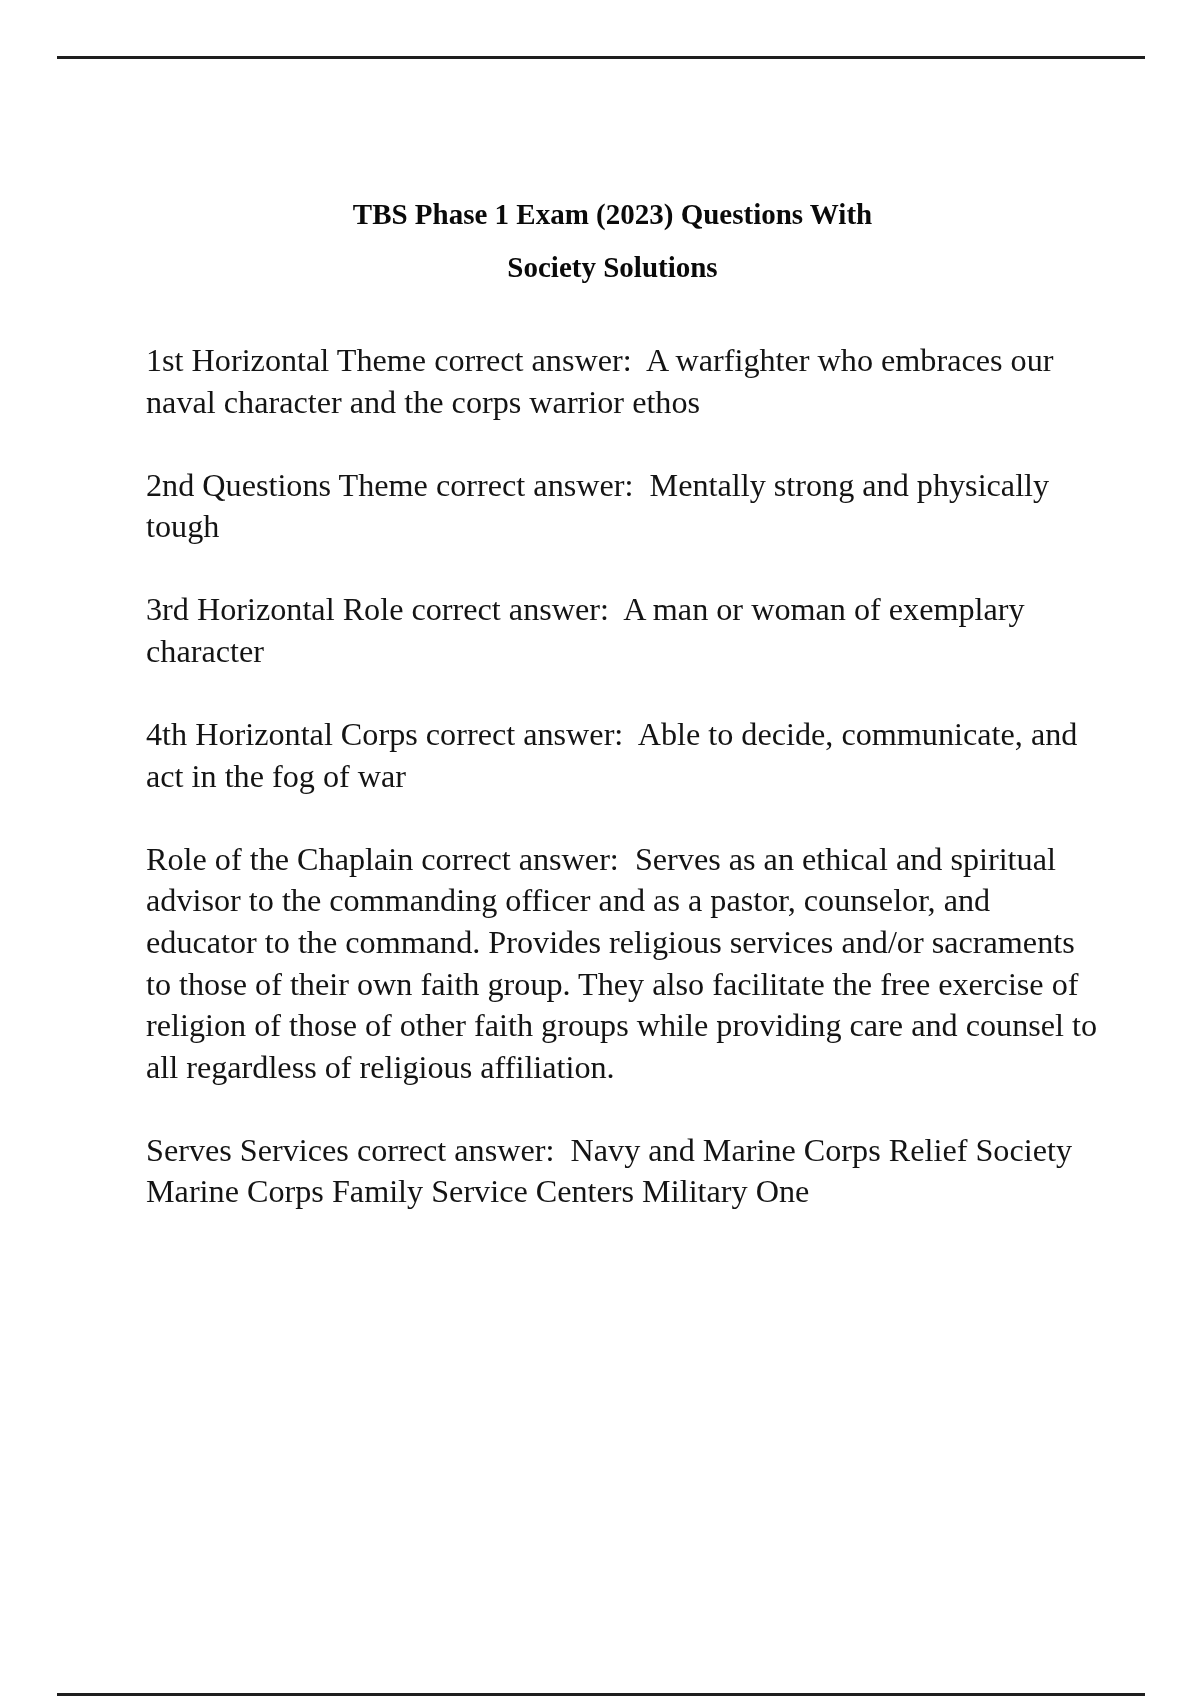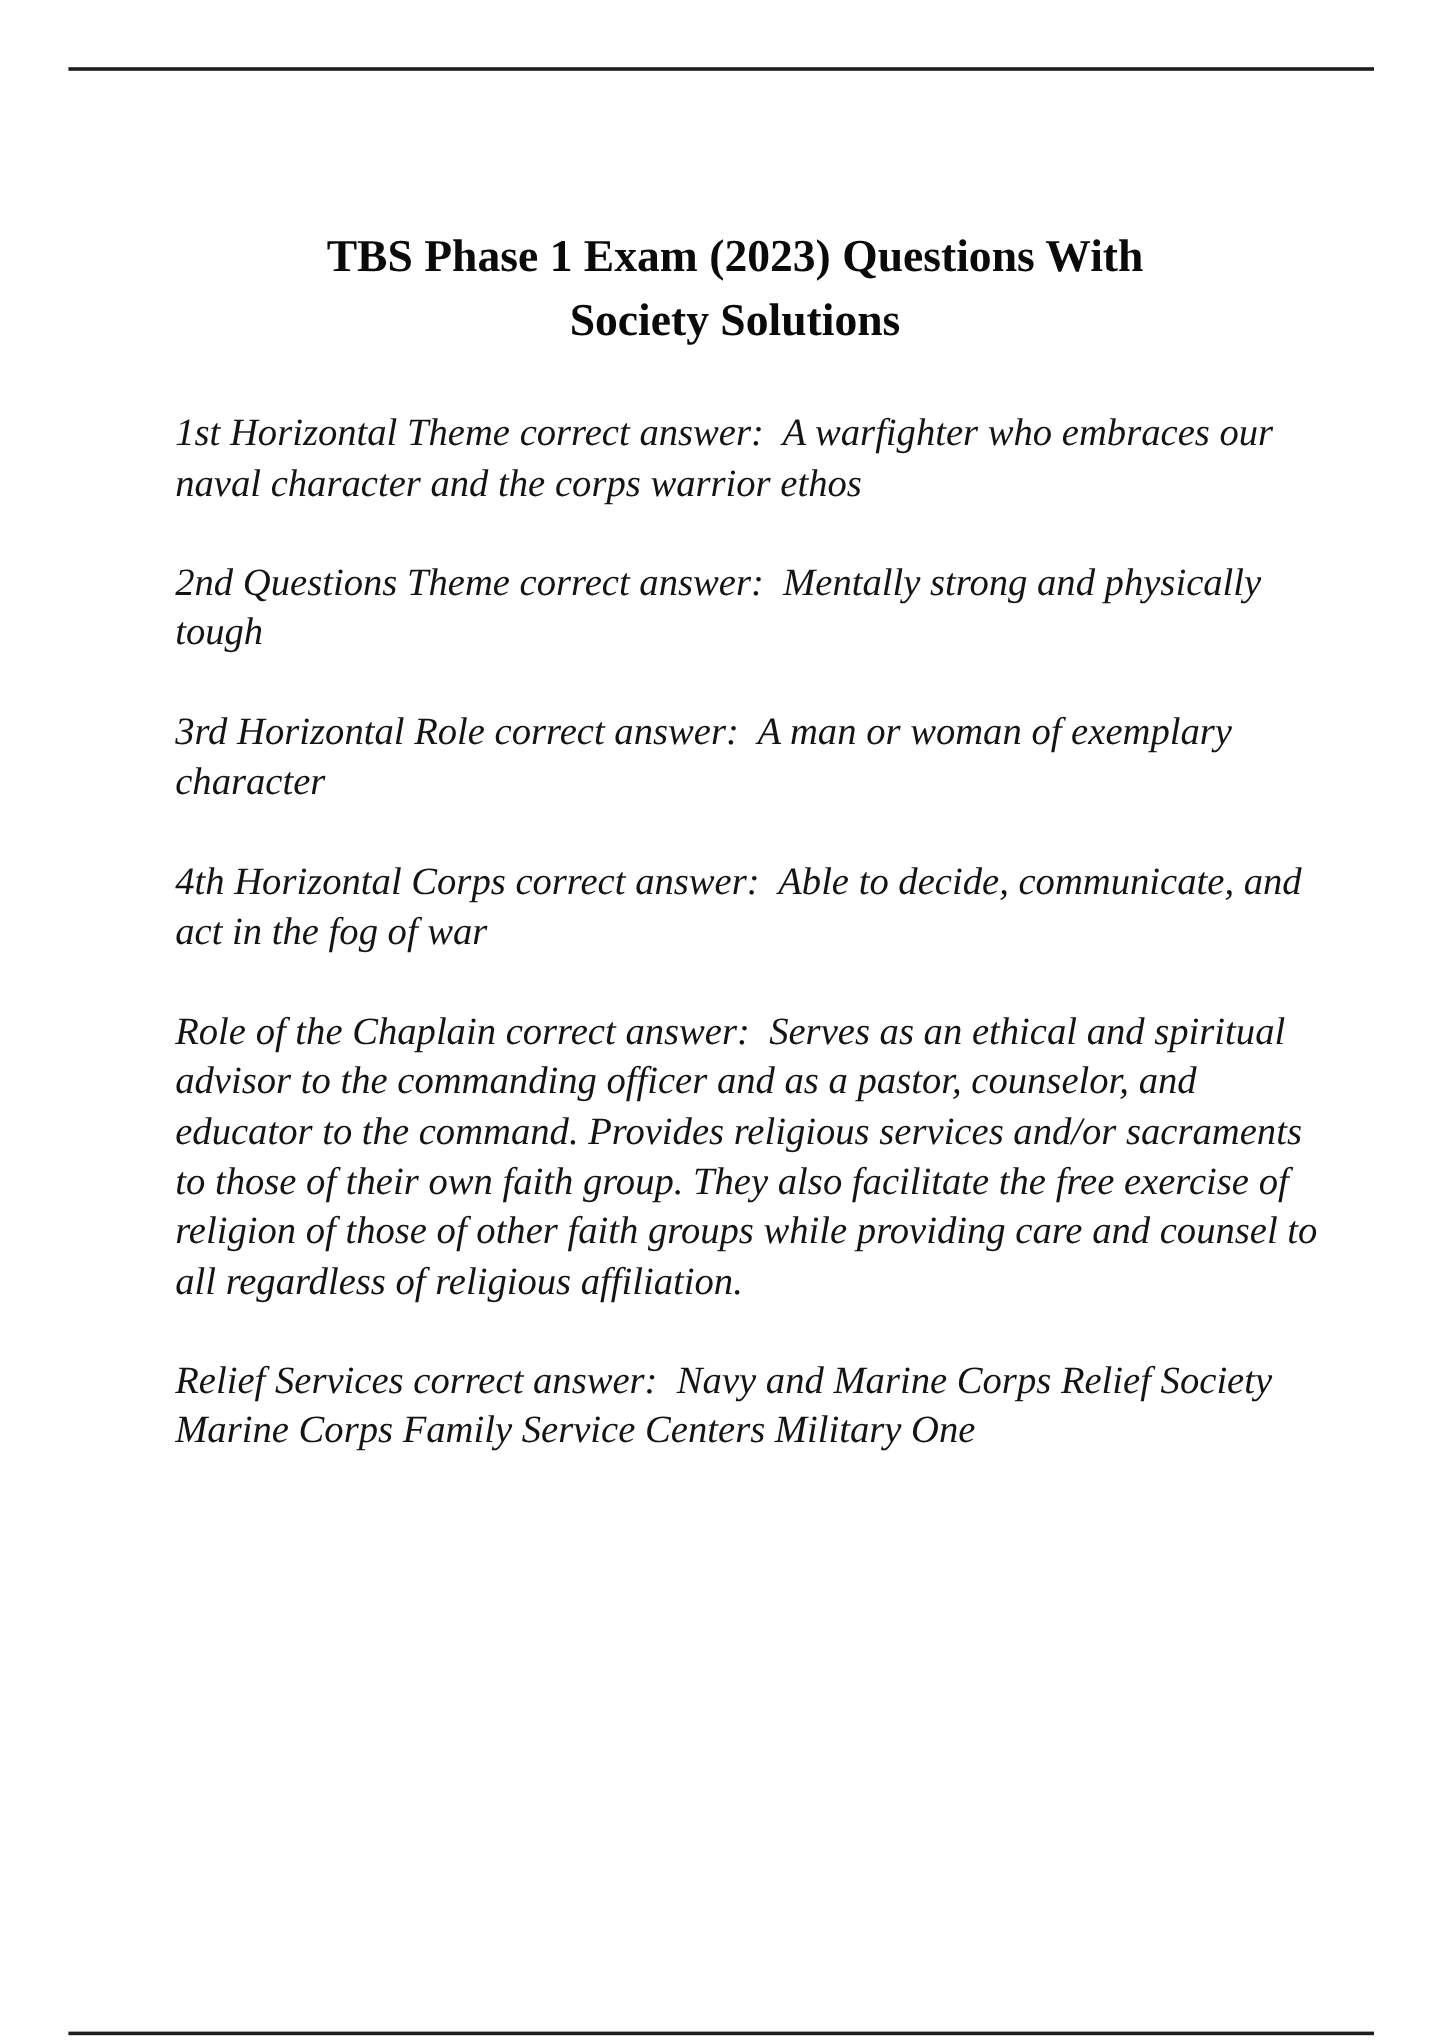--- a/index.html
+++ b/index.html
@@ -26,38 +26,37 @@
     .rule.bottom { top: 1693px; }
 
     .title {
       position: absolute;
       top: 188px;
       left: 100px;
       width: 1025px;
       margin: 0;
       text-align: center;
       font-weight: bold;
-      font-size: 38px;
+      font-size: 29px;
       line-height: 53px;
       color: #0a0a0a;
     }
 
     .content {
       position: absolute;
       top: 340px;
       left: 146px;
       width: 960px;
     }
     .qa {
       margin: 0 0 41.5px 0;
       font-size: 32.2px;
       line-height: 41.6px;
       color: #141414;
       white-space: normal;
-      font-style: italic;
     }
     .qa .term { }
     .qa .sep { white-space: pre; }
   </style>
 </head>
 <body>
 
 <div class="rule top"></div>
 
 <h1 class="title">
@@ -70,16 +69,16 @@
 
   <p class="qa"><span class="term">2nd Questions Theme</span> <span>correct answer:</span><span class="sep">  </span><span>Mentally strong and physically tough</span></p>
 
   <p class="qa"><span class="term">3rd Horizontal Role</span> <span>correct answer:</span><span class="sep">  </span><span>A man or woman of exemplary character</span></p>
 
   <p class="qa"><span class="term">4th Horizontal Corps</span> <span>correct answer:</span><span class="sep">  </span><span>Able to decide, communicate, and act in the fog of war</span></p>
 
 
   <p class="qa"><span class="term">Role of the Chaplain</span> <span>correct answer:</span><span class="sep">  </span><span>Serves as an ethical and spiritual advisor to the commanding officer and as a pastor, counselor, and educator to the command. Provides religious services and/or sacraments to those of their own faith group. They also facilitate the free exercise of religion of those of other faith groups while providing care and counsel to all regardless of religious affiliation.</span></p>
 
-  <p class="qa"><span class="term">Relief Services</span> <span>correct answer:</span><span class="sep">  </span><span>Navy and Marine Corps Relief Society Marine Corps Family Service Centers Military One</span></p>
+  <p class="qa"><span class="term">Serves Services</span> <span>correct answer:</span><span class="sep">  </span><span>Navy and Marine Corps Relief Society Marine Corps Family Service Centers Military One</span></p>
 </div>
 
 <div class="rule bottom"></div>
 
 </body></html>

